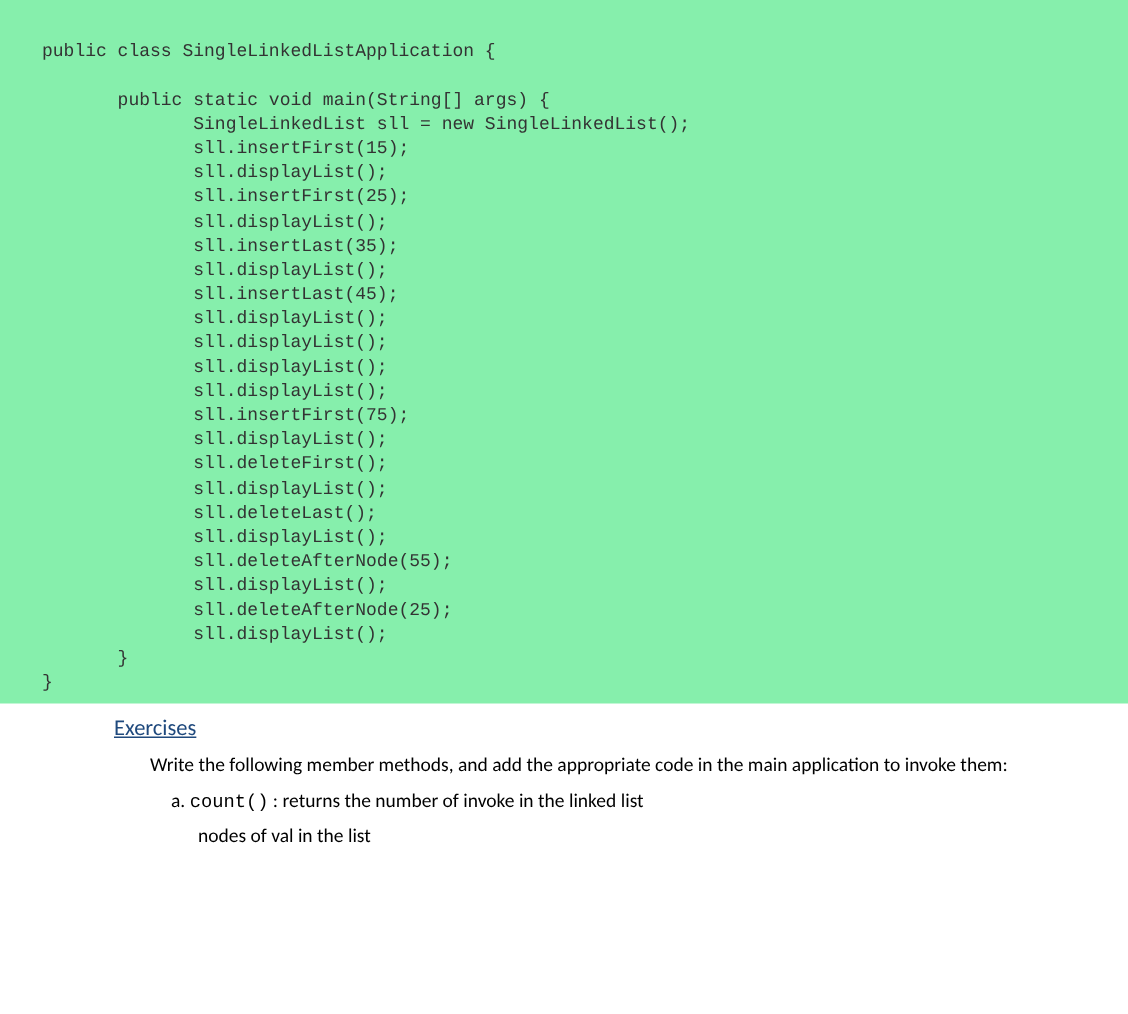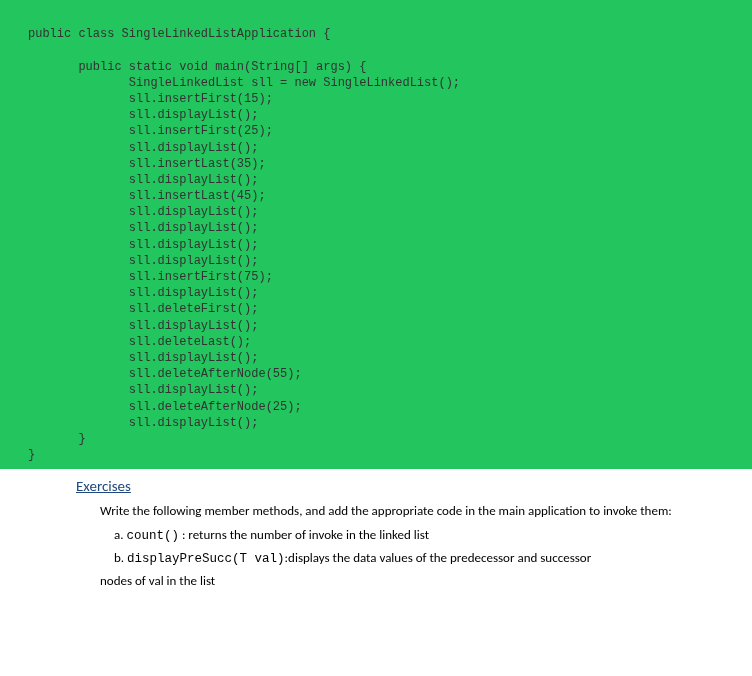--- a/index.html
+++ b/index.html
@@ -8,21 +8,21 @@
       box-sizing: border-box;
     }
     body {
       font-family: Calibri, Arial, sans-serif;
       background: #ffffff;
       width: 752px;
       height: 676px;
       overflow: hidden;
     }
     .code-block {
-      background: #22c55e;
+      background: #86efac;
       padding: 10px 0 6px 28px;
       font-family: Consolas, 'Courier New', monospace;
       font-size: 12px;
       line-height: 1.35;
       color: #333333;
       white-space: pre;
     }
     .exercises-section {
       padding: 8px 0 0 76px;
       max-width: 720px;
@@ -51,21 +51,21 @@
     .exercise-list li {
       margin-bottom: 2px;
       padding-left: 18px;
       text-indent: -18px;
     }
     .mono {
       font-family: Liberation Mono, monospace;
       font-size: 12.5px;
     }
     .exercise-sub {
-      margin-left: 24px;
+      margin-left: 56px;
       font-size: 13px;
       color: #000000;
       line-height: 1.6;
     }
   </style>
 </head>
 <body>
 
 <div class="code-block">
 <span>public class SingleLinkedListApplication {</span>
@@ -95,16 +95,15 @@
 <span>              sll.displayList();</span>
 <span>       }</span>
 <span>}</span>
 </div>
 
 <div class="exercises-section">
   <div class="exercises-heading">Exercises</div>
   <div class="exercise-intro">Write the following member methods, and add the appropriate code in the main application to invoke them:</div>
   <ul class="exercise-list">
     <li><span>a.   </span><span class="mono">count()</span><span> : returns the number of invoke in the linked list</span></li>
-    <li><span>b.   </span><span class="mono">displayPreSucc(T val)</span><span>:displays the data values of the predecessor and successor</span></li>
   </ul>
   <div class="exercise-sub">nodes  of val in the list</div>
 </div>
 
 </body></html>

